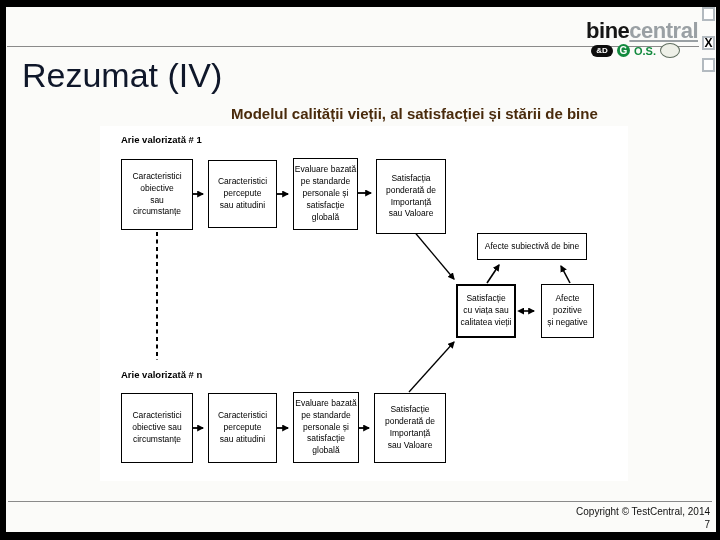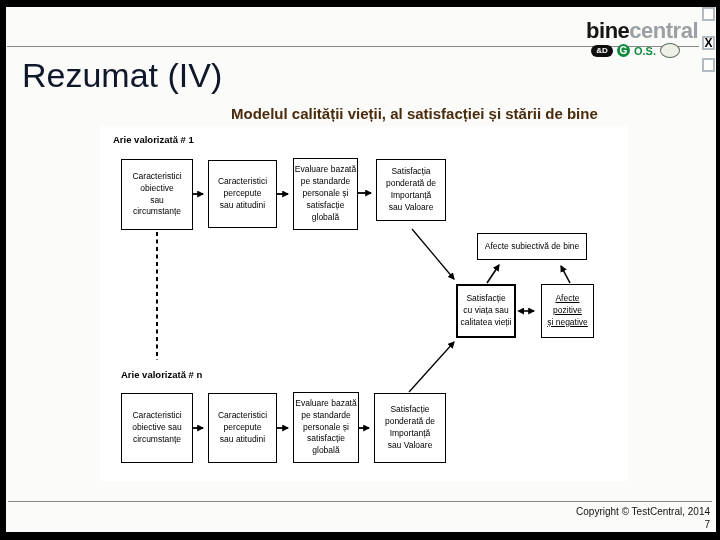--- a/index.html
+++ b/index.html
@@ -16,21 +16,21 @@
   .bar-bottom{left:0;bottom:0;width:720px;height:8px;}
 
   .hline{position:absolute;background:#8a8a8a;height:1px;}
   .header-line{left:7px;top:46px;width:692px;}
   .footer-line{left:8px;top:501px;width:704px;}
 
   
   .brand{position:absolute;top:20px;right:22px;text-align:right;}
   .brand-word{font-size:22px;font-weight:600;letter-spacing:-0.5px;line-height:22px;}
   .brand-test{color:#161616;}
-  .brand-central{color:#9aa0a4;}
+  .brand-central{color:#9aa0a4;text-decoration:underline;}
   .partners{position:absolute;top:43px;right:40px;display:flex;align-items:center;gap:4px;}
   .plogo-dd{display:inline-flex;align-items:center;justify-content:center;
     width:22px;height:12px;background:#0d0d0d;border-radius:6px;
     color:#fff;font-size:8px;font-weight:bold;}
   .plogo-g{display:inline-flex;align-items:center;justify-content:center;
     width:13px;height:13px;background:#128a3e;border-radius:50%;
     color:#fff;font-size:10px;font-weight:bold;}
   .plogo-os{color:#128a3e;font-size:11px;font-weight:bold;letter-spacing:0;}
   .plogo-emblem{display:inline-block;width:18px;height:13px;background:#eef0e8;
     border:1px solid #5f6e5f;border-radius:50%;}
@@ -47,21 +47,21 @@
     font-size:15px;font-weight:bold;color:#4a2b0c;}
 
   
   .diagram-img{position:absolute;left:100px;top:126px;width:528px;height:355px;background:#ffffff;}
   .dlabel{position:absolute;font-size:9.5px;font-weight:bold;color:#000;white-space:nowrap;}
   .dbox{position:absolute;background:#fff;border:1.8px solid #000;box-sizing:border-box;
     display:flex;align-items:center;justify-content:center;text-align:center;
     font-size:8.5px;line-height:1.4;color:#000;white-space:pre-line;}
   .dbox-stare{border-width:1.2px;}
   .dbox-satisf{border-width:2.5px;}
-  .dbox-afecte{border-width:1.5px;text-decoration:underline;}
+  .dbox-afecte{border-width:1.5px;}
   svg.overlay{position:absolute;left:0;top:0;pointer-events:none;}
 
   .footer-copy{position:absolute;right:10px;top:505px;font-size:10px;color:#111;text-align:right;line-height:13px;}
 </style>
 </head>
 <body>
 
 <div class="bar bar-top"></div>
 <div class="bar bar-left"></div>
 <div class="bar bar-right"></div>
@@ -115,34 +115,34 @@
   <line x1="570" y1="283" x2="561" y2="266" stroke="#000" stroke-width="1.6" marker-end="url(#ah)"></line>
 
   <line x1="523" y1="311" x2="534" y2="311" stroke="#000" stroke-width="1.6" marker-start="url(#ah2)" marker-end="url(#ah)"></line>
   <defs>
     <marker id="ah2" viewBox="0 0 6 6" markerWidth="7" markerHeight="7" refX="1" refY="3" orient="auto-start-reverse" markerUnits="userSpaceOnUse">
       <path d="M0,0 L6,3 L0,6 Z" fill="#000"></path>
     </marker>
   </defs>
 </svg>
 
-<div class="dlabel" style="left:113px;top:134px;text-align:center;">Arie valorizată # 1</div>
+<div class="dlabel" style="left:121px;top:134px;text-align:center;">Arie valorizată # 1</div>
 <div class="dbox" style="left:121px;top:159px;width:72px;height:71px;">Caracteristici
 obiective
 sau
 circumstanțe</div>
 <div class="dbox" style="left:208px;top:160px;width:69px;height:68px;">Caracteristici
 percepute
 sau atitudini</div>
 <div class="dbox" style="left:293px;top:158px;width:65px;height:72px;">Evaluare bazată
 pe standarde
 personale și
 satisfacție
 globală</div>
-<div class="dbox" style="left:376px;top:159px;width:70px;height:62px;">Satisfacția
+<div class="dbox" style="left:376px;top:159px;width:70px;height:75px;">Satisfacția
 ponderată de
 Importanță
 sau Valoare</div>
 
 <div class="dbox dbox-stare" style="left:477px;top:233px;width:110px;height:27px;">Afecte subiectivă de bine</div>
 <div class="dbox dbox-satisf" style="left:456px;top:284px;width:60px;height:54px;">Satisfacție
 cu viața sau
 calitatea vieții</div>
 <div class="dbox dbox-afecte" style="left:541px;top:284px;width:53px;height:54px;">Afecte
 pozitive

